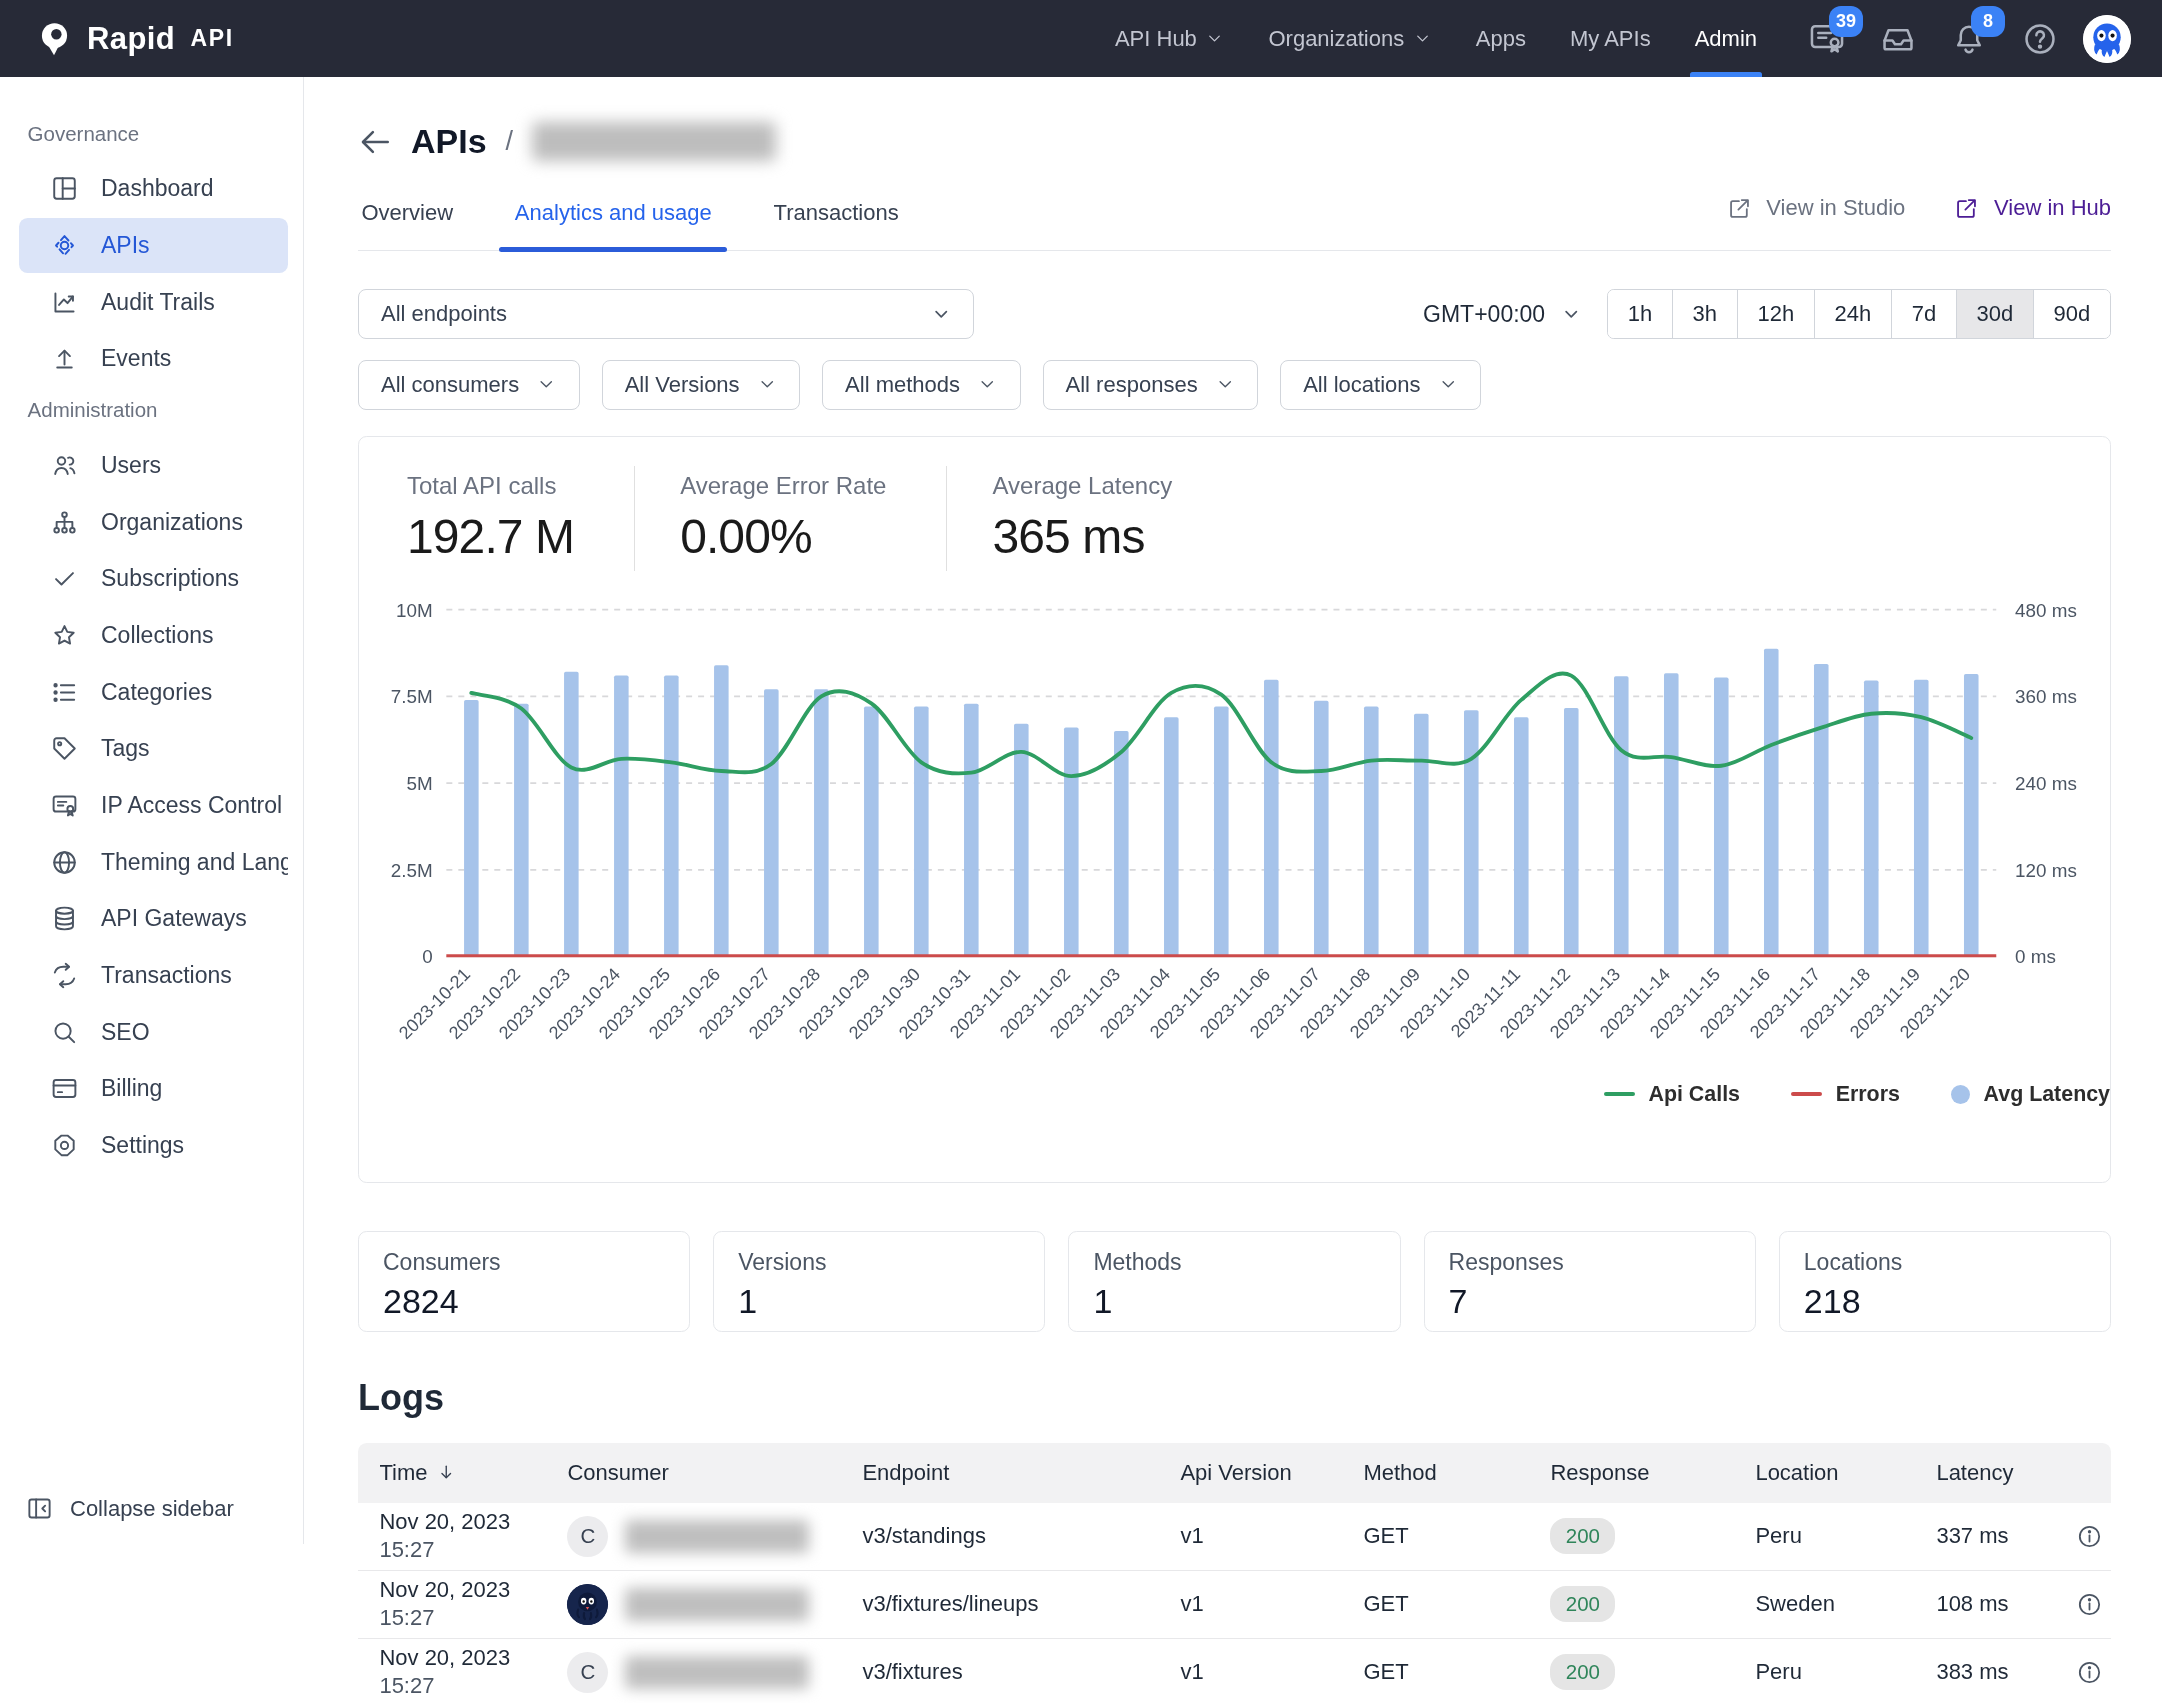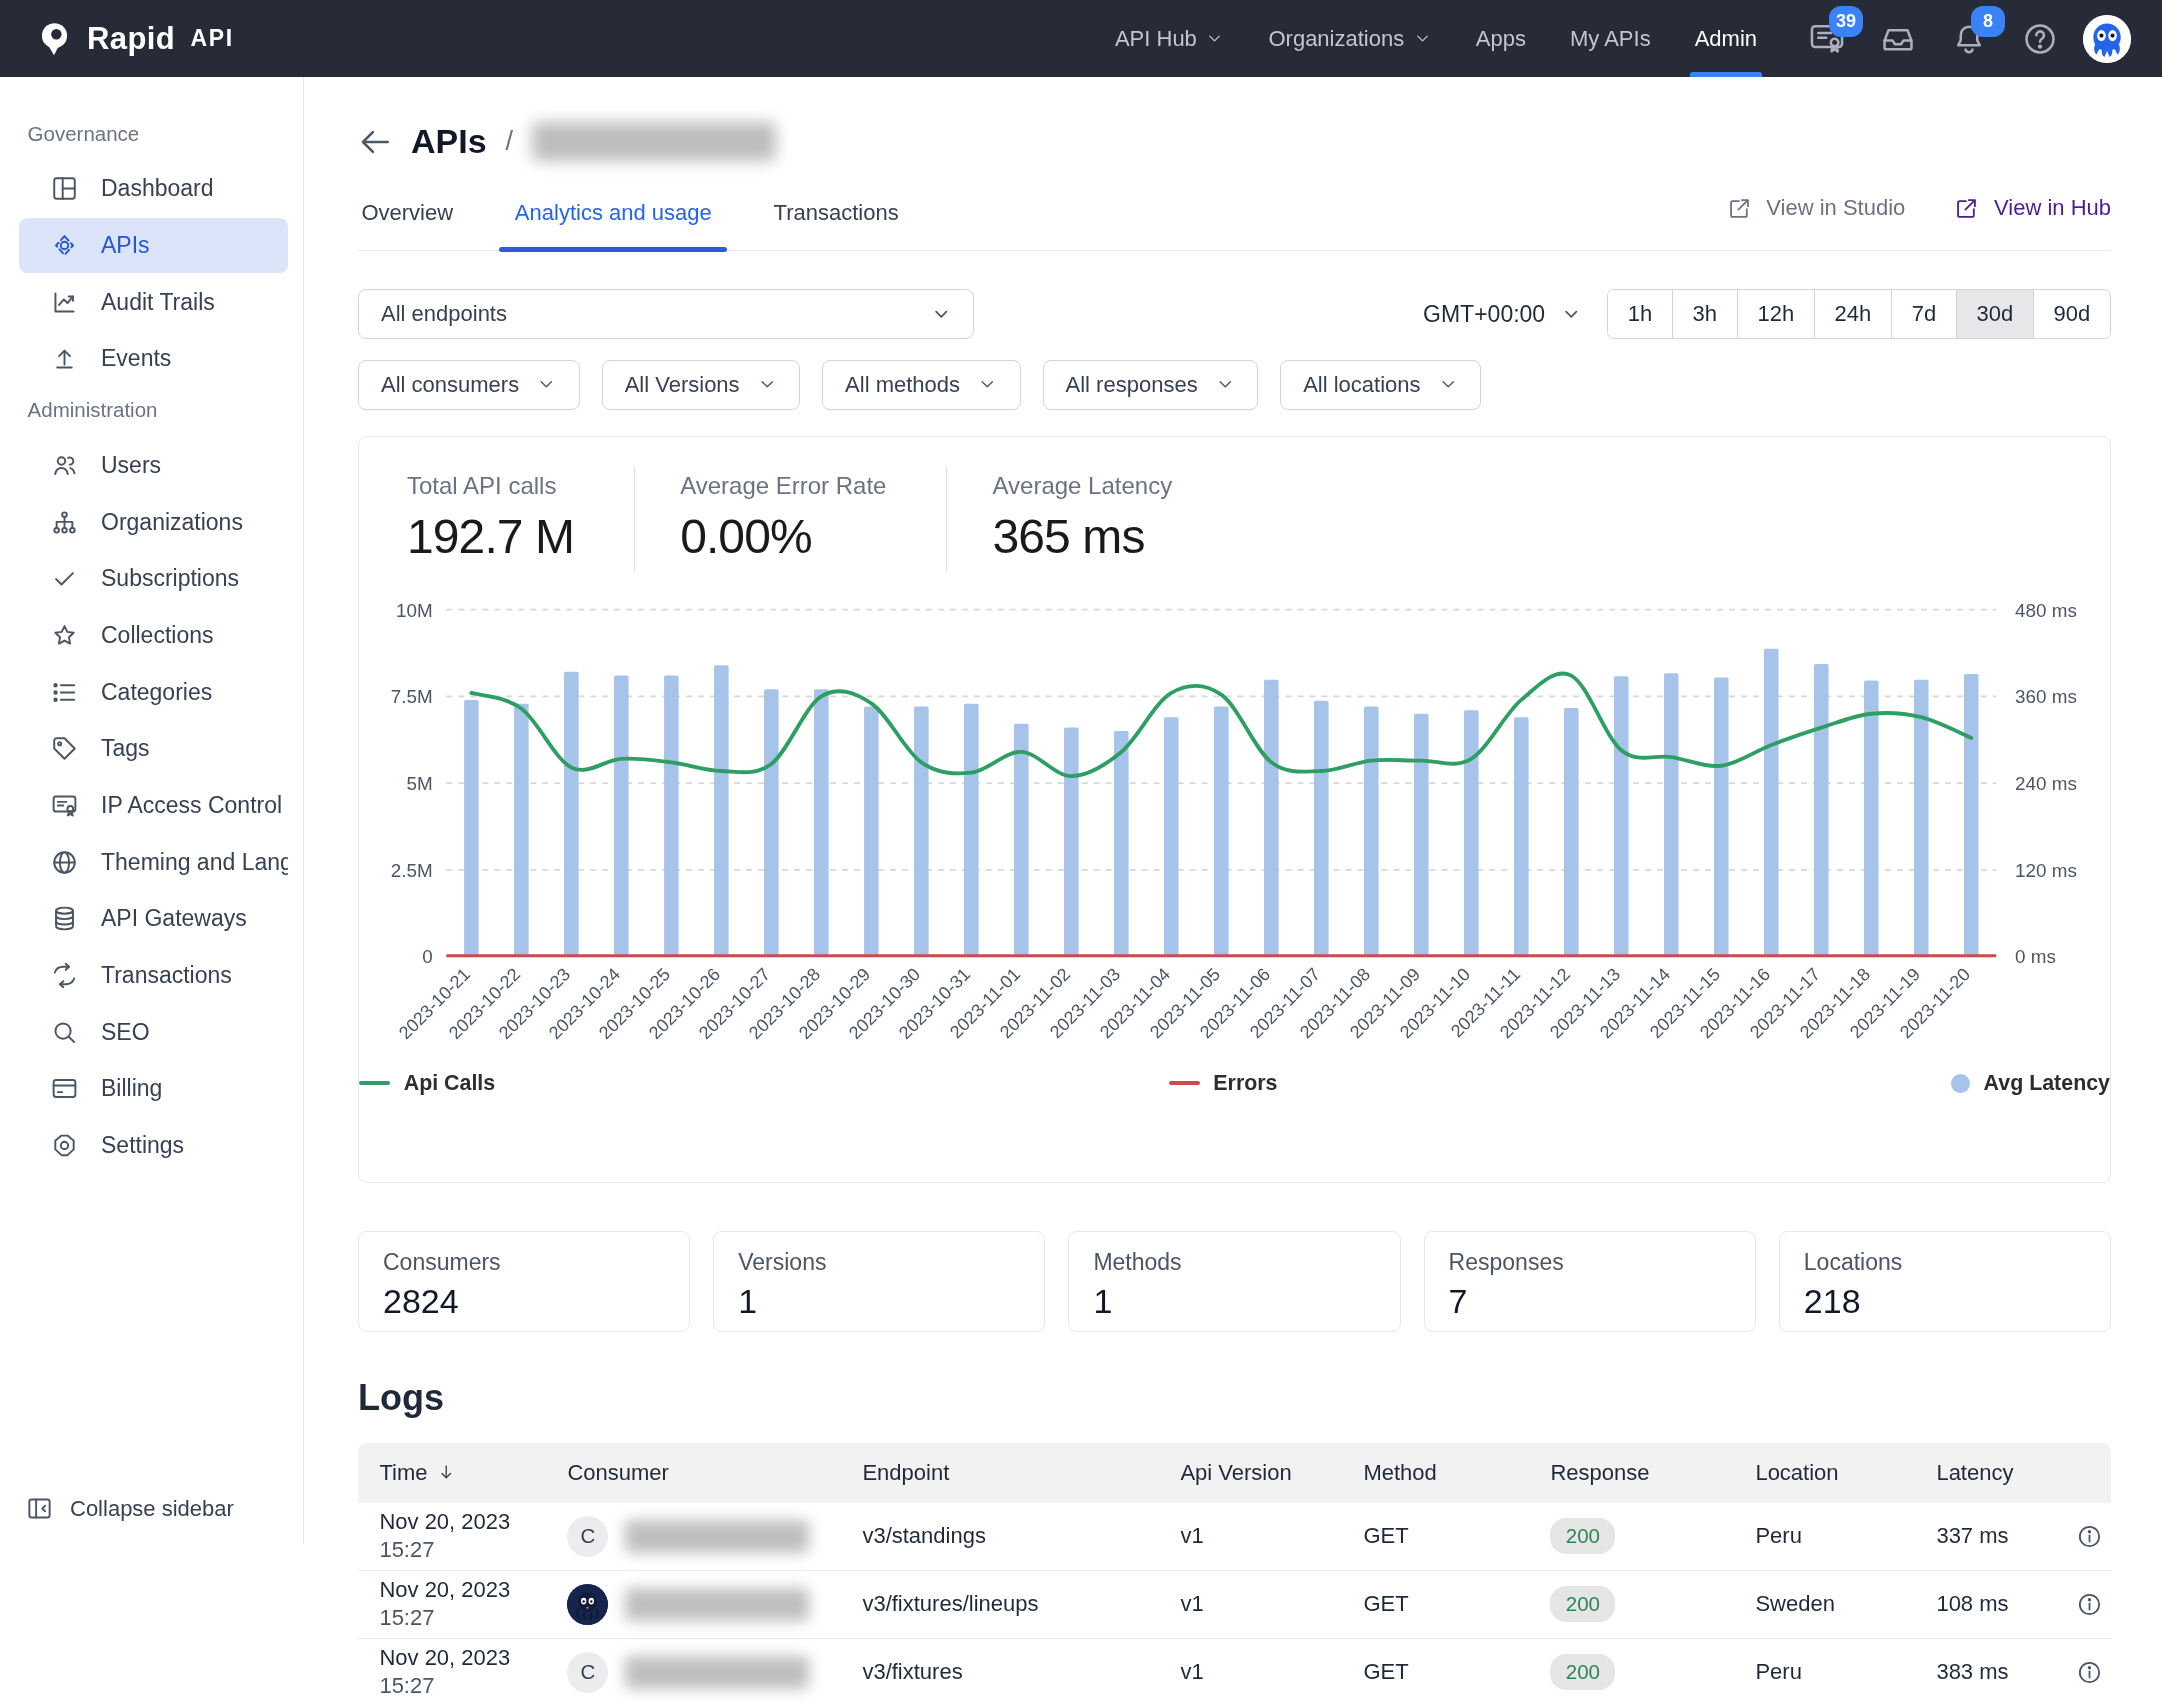--- a/index.html
+++ b/index.html
@@ -82,21 +82,21 @@
   .filters2 { margin-top:20.5px; display:flex; gap:22px; }
 
   
   .chart-card { margin-top:26px; border:0.9px solid #e5e7eb; border-radius:8.6px; background:#fff;
                 height:747px; padding:29px 0 0 0; }
   .stats { display:flex; padding:0 48px; }
   .stat { padding:6.8px 60px 6.8px 0; }
   .stat + .stat { border-left:0.9px solid #e0e0e0; padding-left:45px; }
   .stat-label { font-size:24px; color:#6b7280; }
   .stat-value { font-size:48px; color:#1a1a1a; margin-top:8.6px; letter-spacing:-0.9px; }
-  .legend { display:flex; justify-content:space-between; gap:73px; margin-top:0; }
+  .legend { display:flex; justify-content:flex-end; gap:51px; margin-top:11px; }
   .legend-item { display:flex; align-items:center; gap:13.7px; font-size:21.4px; font-weight:700; color:#2d2d2d; }
   .sw-line { width:31px; height:4.3px; border-radius:2.6px; }
   .sw-dot  { width:19px; height:19px; border-radius:50%; }
 
   
   .cards { margin-top:48px; display:flex; gap:23px; }
   .card { flex:1; border:0.9px solid #e5e7eb; border-radius:8.6px; height:101px; padding:17px 24px; background:#fff; }
   .card-label { font-size:23px; color:#4b5563; }
   .card-value { font-size:34px; color:#111827; margin-top:6.8px; }
 

